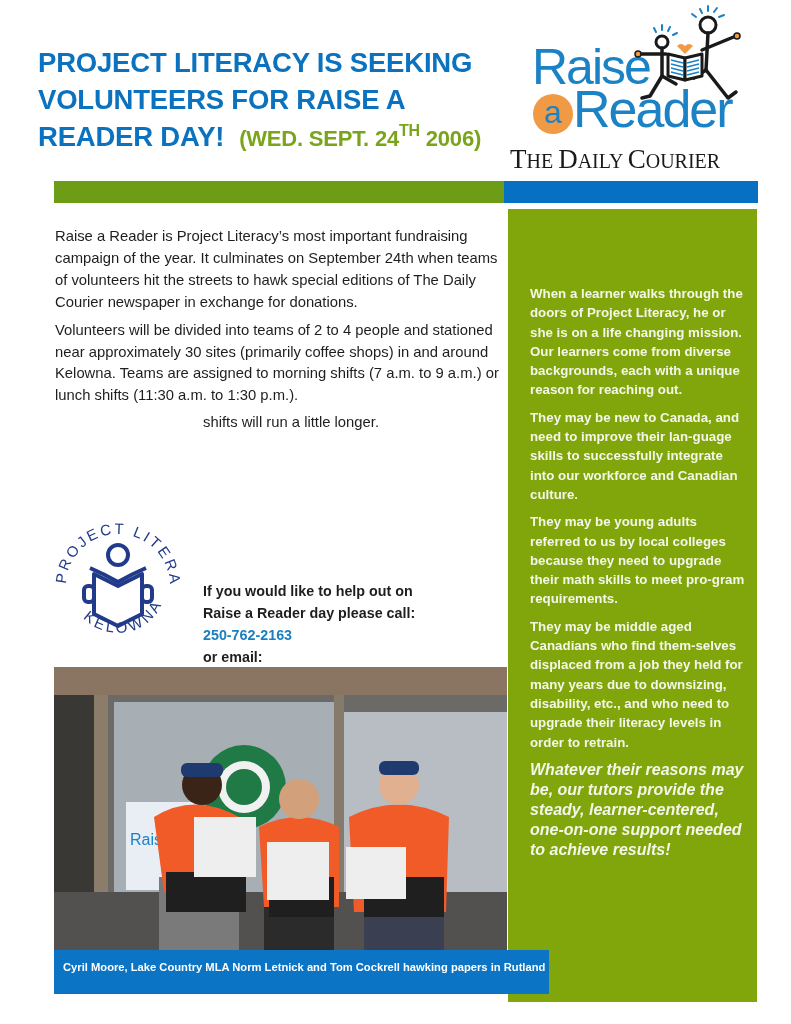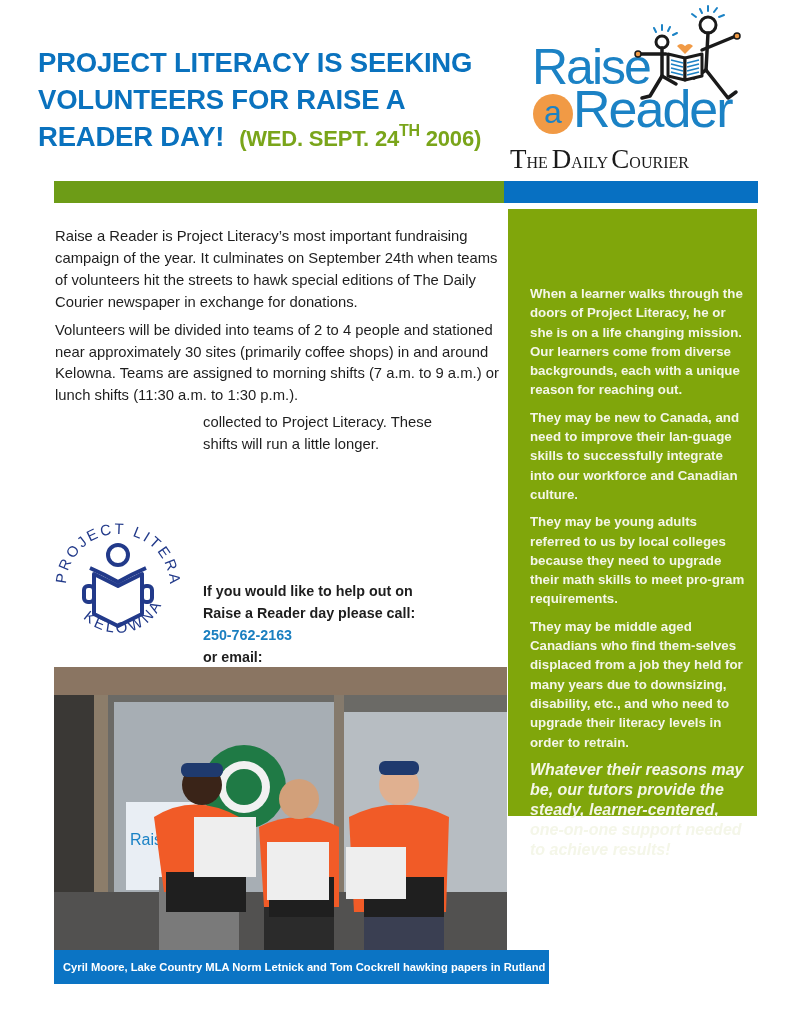--- a/index.html
+++ b/index.html
@@ -7,41 +7,41 @@
   .abs { position: absolute; }
 
   .headline { left: 38px; top: 44px; width: 460px; color: #0a72be; font-weight: bold; font-size: 27.5px; line-height: 37px; letter-spacing: -0.2px; }
   .headline .date { color: #7aa51a; font-size: 22px; }
   .headline sup { font-size: 16px; vertical-align: 10px; line-height: 0; text-align: center; }
 
   .rar-raise { left: 532px; top: 42px; color: #1b82c5; font-size: 50px; letter-spacing: -2px; line-height: 50px; }
   .rar-a { left: 533px; top: 94px; width: 40px; height: 40px; border-radius: 50%; background: #f19a45; color: #1b82c5; font-size: 32px; line-height: 36px; text-align: center; }
   .rar-reader { left: 573px; top: 84px; color: #1b82c5; font-size: 52px; letter-spacing: -2px; line-height: 50px; }
   .courier { left: 510px; top: 144px; width: 246px; font-family: "Liberation Serif", serif; font-size: 27px; color: #1a1a1a; letter-spacing: 0px; white-space: nowrap; }
-  .courier .sc { font-size: 16px; }
+  .courier .sc { font-size: 20px; }
 
   .bar-green { left: 54px; top: 181px; width: 451px; height: 22px; background: #6d9c17; }
   .bar-blue { left: 504px; top: 181px; width: 254px; height: 22px; background: #0770c2; }
 
-  .sidebar { left: 508px; top: 209px; width: 249px; height: 607px; background: #80a60b; }
+  .sidebar { left: 508px; top: 209px; width: 249px; height: 793px; background: #80a60b; }
   .sidebar-text { position: absolute; left: 22px; top: 75px; width: 216px; color: #f4f6e8; font-weight: bold; font-size: 13.3px; line-height: 19.3px; }
   .sidebar-text p { margin: 0 0 8px 0; }
   .sidebar-text p.closing { font-style: italic; margin-top: 4px; font-size: 16px; line-height: 20px; }
 
   .body-text { left: 55px; top: 220px; width: 445px; color: #1e1e1e; font-size: 14.8px; line-height: 21.9px; }
   .body-text p { margin: 6px 0 5px 0; }
   .body-text .indent { margin-left: 148px; }
 
   .cta { left: 203px; top: 548px; width: 300px; font-weight: bold; font-size: 14.3px; line-height: 22px; color: #1e1e1e; margin-top: 32px; }
   .cta .link { color: #1a7fc0; }
 
   .pl-logo { left: 52px; top: 508px; width: 130px; height: 140px; }
 
   .photo { left: 54px; top: 667px; width: 453px; height: 284px; overflow: hidden; }
-  .caption { left: 54px; top: 950px; width: 495px; height: 34px; background: #0b74c4; color: #ffffff; font-weight: bold; font-size: 11.2px; line-height: 34px; padding-left: 9px; box-sizing: border-box; white-space: nowrap; }
+  .caption { left: 54px; top: 950px; width: 495px; height: 44px; background: #0b74c4; color: #ffffff; font-weight: bold; font-size: 11.2px; line-height: 34px; padding-left: 9px; box-sizing: border-box; white-space: nowrap; }
 </style>
 </head>
 <body>
 
 <div class="abs headline">
   <div>PROJECT LITERACY IS SEEKING</div>
   <div>VOLUNTEERS FOR  RAISE A</div>
   <div><span>READER DAY!</span>&nbsp; <span class="date"><span>(WED. SEPT. 24</span><sup>TH</sup><span> 2006)</span></span></div>
 </div>
 
@@ -107,21 +107,20 @@
     <p>They may be new to Canada, and need to improve their lan-guage skills to successfully integrate into our workforce and Canadian culture.</p>
     <p>They may be young adults referred to us by local colleges because they need to upgrade their math skills to meet pro-gram requirements.</p>
     <p>They may be middle aged Canadians who find them-selves displaced from a job they held for many years due to downsizing, disability, etc., and who need to  upgrade their literacy levels in order to retrain.</p>
     <p class="closing">Whatever their reasons may be, our tutors provide the steady, learner-centered, one-on-one support needed to achieve results!</p>
   </div>
 </div>
 
 <div class="abs body-text">
   <p>Raise a Reader is Project Literacy’s most important fundraising campaign of the year. It culminates on September 24th when teams of volunteers hit the streets to hawk special editions of The Daily Courier newspaper in exchange for donations.</p>
   <p>Volunteers will be divided into teams of 2 to 4 people and stationed near approximately 30 sites (primarily coffee shops) in and around Kelowna. Teams are assigned to morning shifts (7 a.m. to 9 a.m.) or lunch shifts (11:30 a.m. to 1:30 p.m.).</p>
-  <div class="indent">collected to Project Literacy. These</div>
   <div class="indent">shifts will run a little longer.</div>
 </div>
 
 <div class="abs cta">
   <div>If you would like to help out on</div>
   <div>Raise a Reader day please call:</div>
   <div class="link">250-762-2163</div>
   <div>or email:</div>
   <div class="link">megan@projectliteracykelowna.org</div>
 </div>

